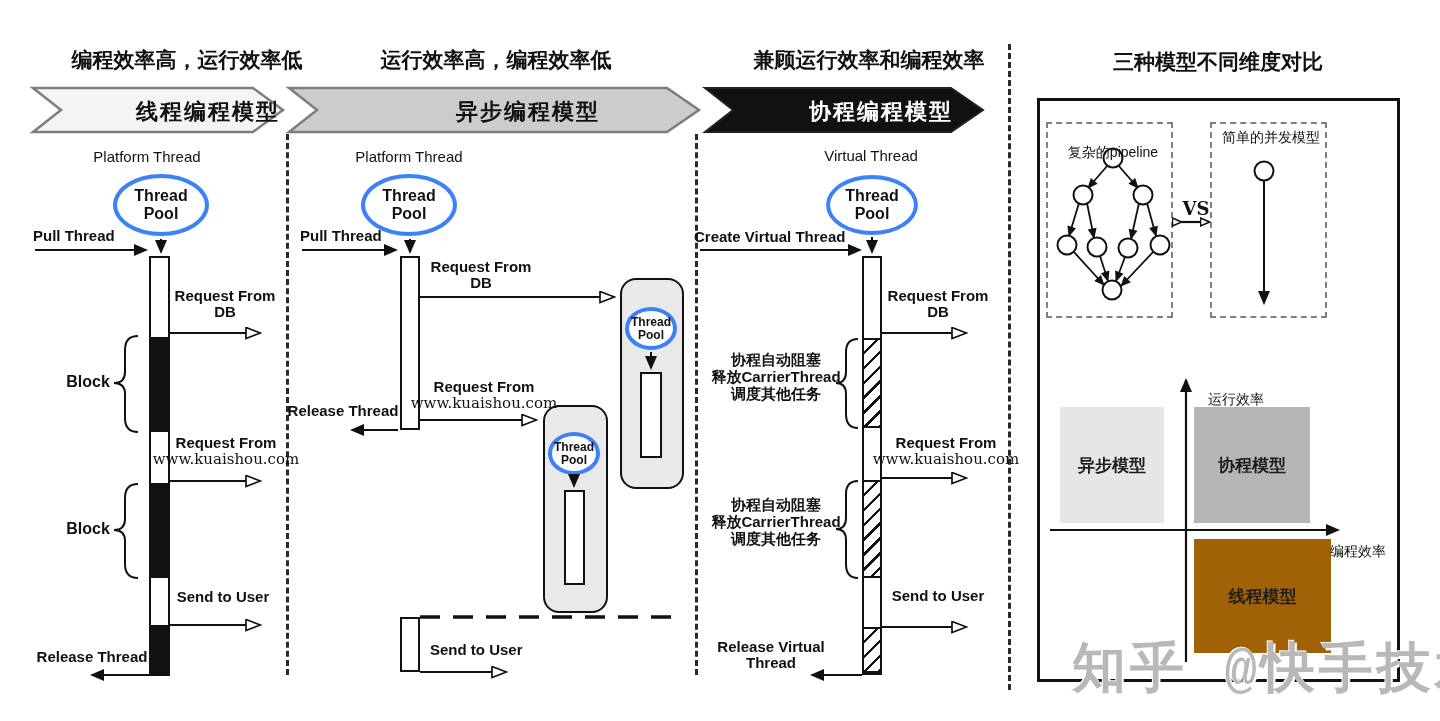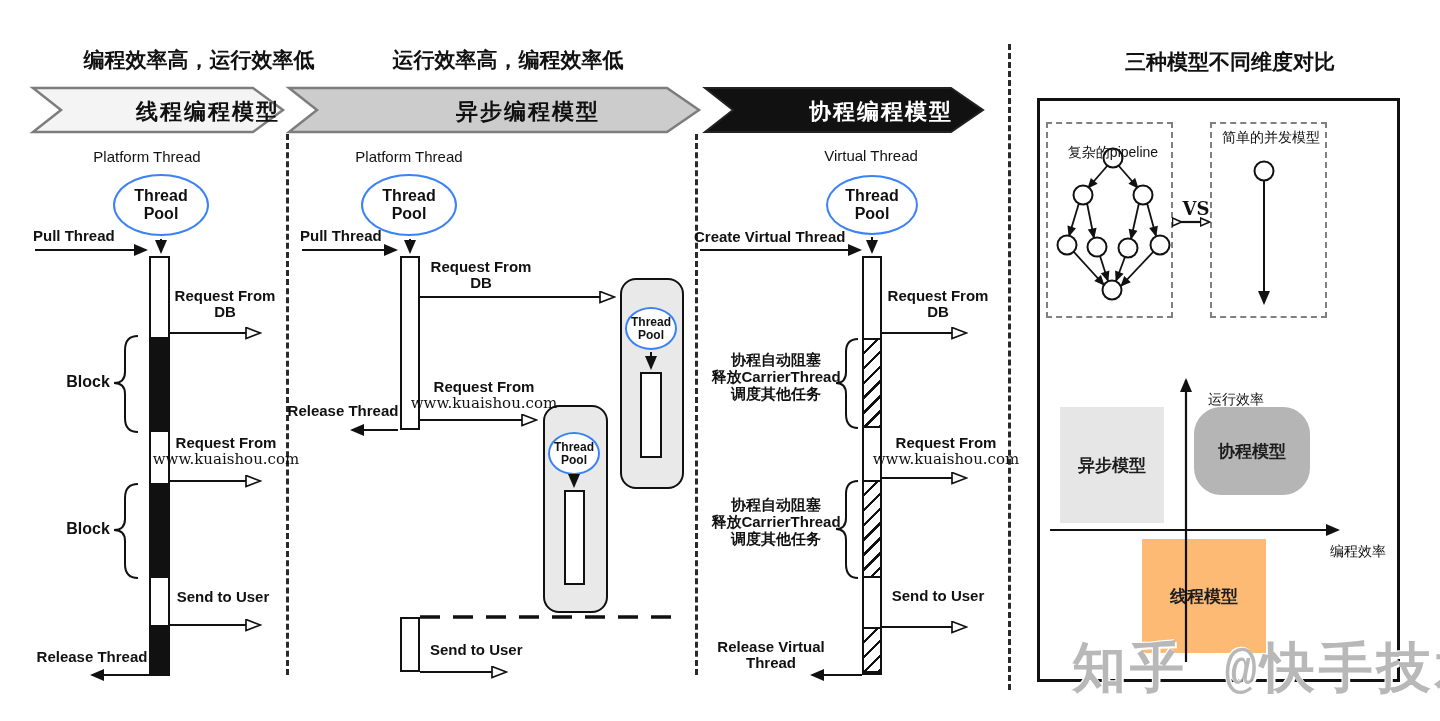--- a/index.html
+++ b/index.html
@@ -1,26 +1,26 @@
 <!DOCTYPE html>
 <html><head>
 <meta charset="utf-8">
 <style>
   html,body{margin:0;padding:0;background:#fff;}
   .stage{position:relative;width:1440px;height:721px;background:#fff;overflow:hidden;
          font-family:"Liberation Sans",sans-serif;color:#111;}
   .abs{position:absolute;}
   .cx{transform:translateX(-50%);}
-  .ttl{font-size:21px;font-weight:bold;white-space:nowrap;margin-left:12px;}
+  .ttl{font-size:21px;font-weight:bold;white-space:nowrap;}
   .bannerTxt{font-size:22px;font-weight:bold;white-space:nowrap;letter-spacing:2px;margin-left:36px;}
   .lbl{font-size:15px;font-weight:bold;line-height:16px;text-align:center;white-space:nowrap;}
   .reg{font-size:15px;font-weight:normal;white-space:nowrap;}
   .serif{font-family:"DejaVu Serif","Liberation Serif",serif;font-weight:normal;font-size:15px;}
   .note{font-size:15px;font-weight:bold;line-height:17px;text-align:center;white-space:nowrap;}
-  .ellipse{position:absolute;border:2px solid #3b82f6;border-radius:50%;background:#fff;
+  .ellipse{position:absolute;border:4px solid #3b82f6;border-radius:50%;background:#fff;
            display:flex;align-items:center;justify-content:center;flex-direction:column;
            font-weight:bold;box-sizing:border-box;text-align:center;}
   .bar{position:absolute;border:2px solid #111;background:#fff;box-sizing:border-box;}
   .seg{position:absolute;left:0;right:0;}
   .segBlack{background:#111;}
   .segHatch{background:repeating-linear-gradient(135deg,#fff 0 8px,#111 8px 10.5px);
             border-top:2px solid #111;border-bottom:2px solid #111;box-sizing:border-box;}
   .pool{position:absolute;background:#e9e9e9;border:2.5px solid #111;border-radius:16px;box-sizing:border-box;}
   .vsep{position:absolute;width:0;border-left:3px dashed #2a2a2a;}
   .obox{position:absolute;border:3px solid #111;box-sizing:border-box;background:#fff;}
@@ -75,24 +75,24 @@
     <span>Thread</span>
     <span>Pool</span>
   </div>
 
   <div class="obox" style="left:1037px;top:98px;width:363px;height:584px;"></div>
   <div class="dbox" style="left:1046px;top:122px;width:127px;height:196px;"></div>
   <div class="dbox" style="left:1210px;top:122px;width:117px;height:196px;"></div>
   <div class="quad" style="left: 1060px; top: 407px; width: 104px; height: 116px; background: rgb(230, 230, 230);">
     <span>异步模型</span>
   </div>
-  <div class="quad" style="left: 1194px; top: 407px; width: 116px; height: 88px; background: rgb(181, 181, 181); border-radius: 27px;">
+  <div class="quad" style="left: 1194px; top: 407px; width: 116px; height: 116px; background: rgb(181, 181, 181);">
     <span>协程模型</span>
   </div>
-  <div class="quad" style="left: 1142px; top: 539px; width: 124px; height: 114px; background: #fdba74;">
+  <div class="quad" style="left: 1194px; top: 539px; width: 137px; height: 114px; background: #a16207;">
     <span>线程模型</span>
   </div>
 
   <svg class="abs" style="left:0;top:0;" width="1440" height="721" viewBox="0 0 1440 721">
     <defs>
       <marker id="mSolid" markerUnits="userSpaceOnUse" markerWidth="16" markerHeight="14" refX="13" refY="7" orient="auto">
         <path d="M1,1 L15,7 L1,13 Z" fill="#111"></path>
       </marker>
       <marker id="mSolidS" markerUnits="userSpaceOnUse" markerWidth="12" markerHeight="10" refX="10" refY="5" orient="auto">
         <path d="M0.5,0.5 L11,5 L0.5,9.5 Z" fill="#111"></path>
@@ -176,20 +176,21 @@
     <path d="M1181,222 H1209" stroke="#111" stroke-width="2.2" fill="none" marker-start="url(#mOpenS)" marker-end="url(#mOpenS)"></path>
 
     <g stroke="#111" stroke-width="2.2" fill="none">
       <path d="M1186,662 V380" marker-end="url(#mSolid)"></path>
       <path d="M1050,530 H1338" marker-end="url(#mSolid)"></path>
     </g>
   </svg>
 
   <div class="abs cx ttl" style="left:187px;top:46px;">编程效率高，运行效率低</div>
   <div class="abs cx ttl" style="left:496px;top:46px;">运行效率高，编程效率低</div>
+  <div class="abs cx ttl" style="left:869px;top:46px;">兼顾运行效率和编程效率</div>
   <div class="abs cx ttl" style="left:1218px;top:48px;">三种模型不同维度对比</div>
 
   <div class="abs cx bannerTxt" style="left:172px;top:97px;">线程编程模型</div>
   <div class="abs cx bannerTxt" style="left:492px;top:97px;">异步编程模型</div>
   <div class="abs cx bannerTxt" style="left:845px;top:97px;color:#fff;">协程编程模型</div>
 
   <div class="abs cx reg" style="left:147px;top:148px;">Platform Thread</div>
   <div class="abs lbl" style="left:33px;top:228px;">Pull Thread</div>
   <div class="abs cx lbl" style="left:225px;top:288px;">
     <div>Request From</div>

